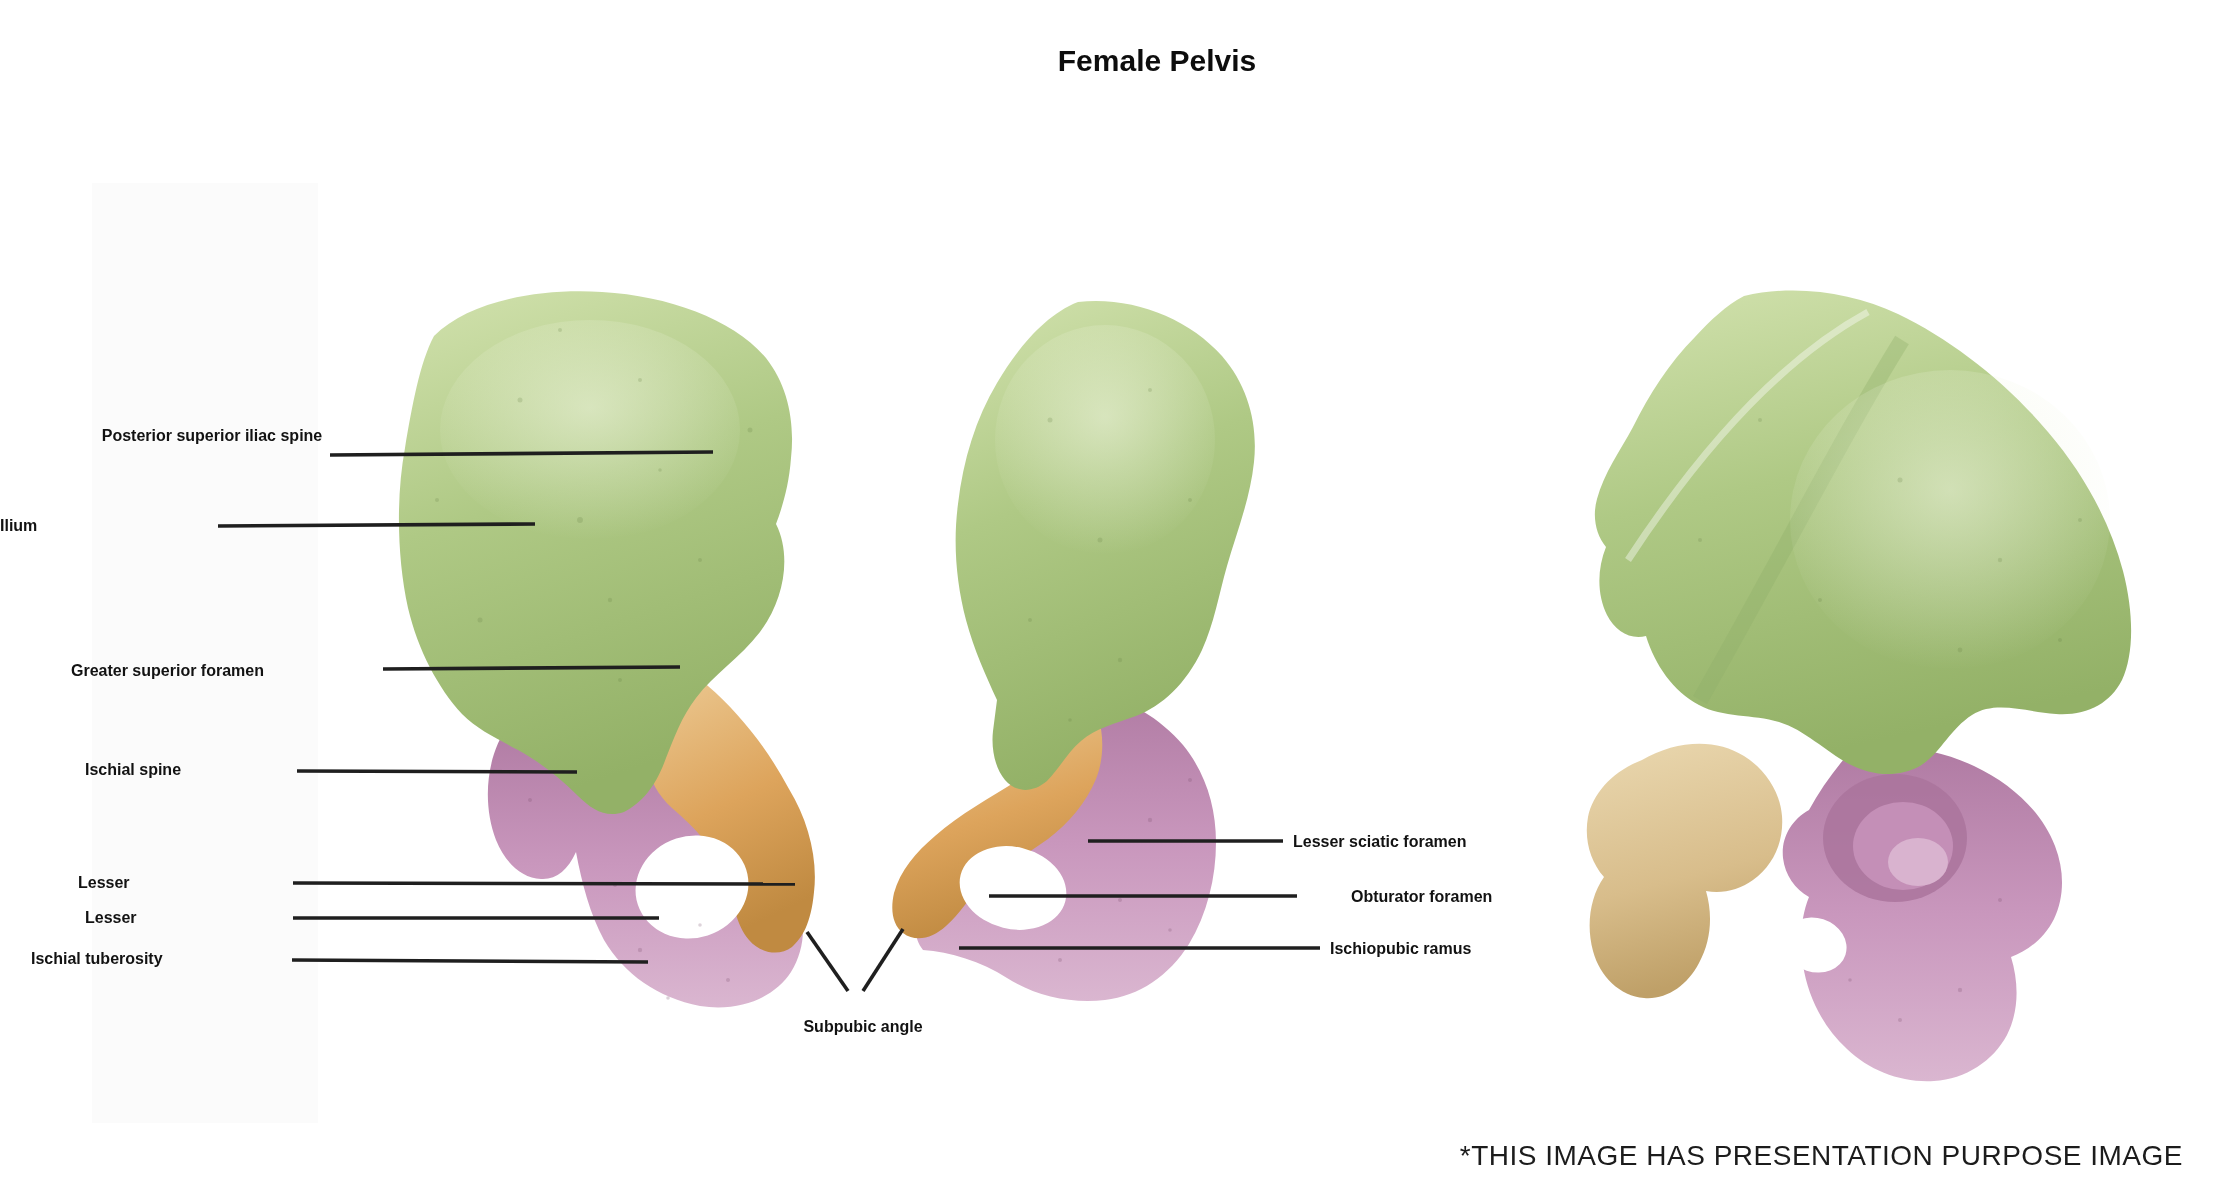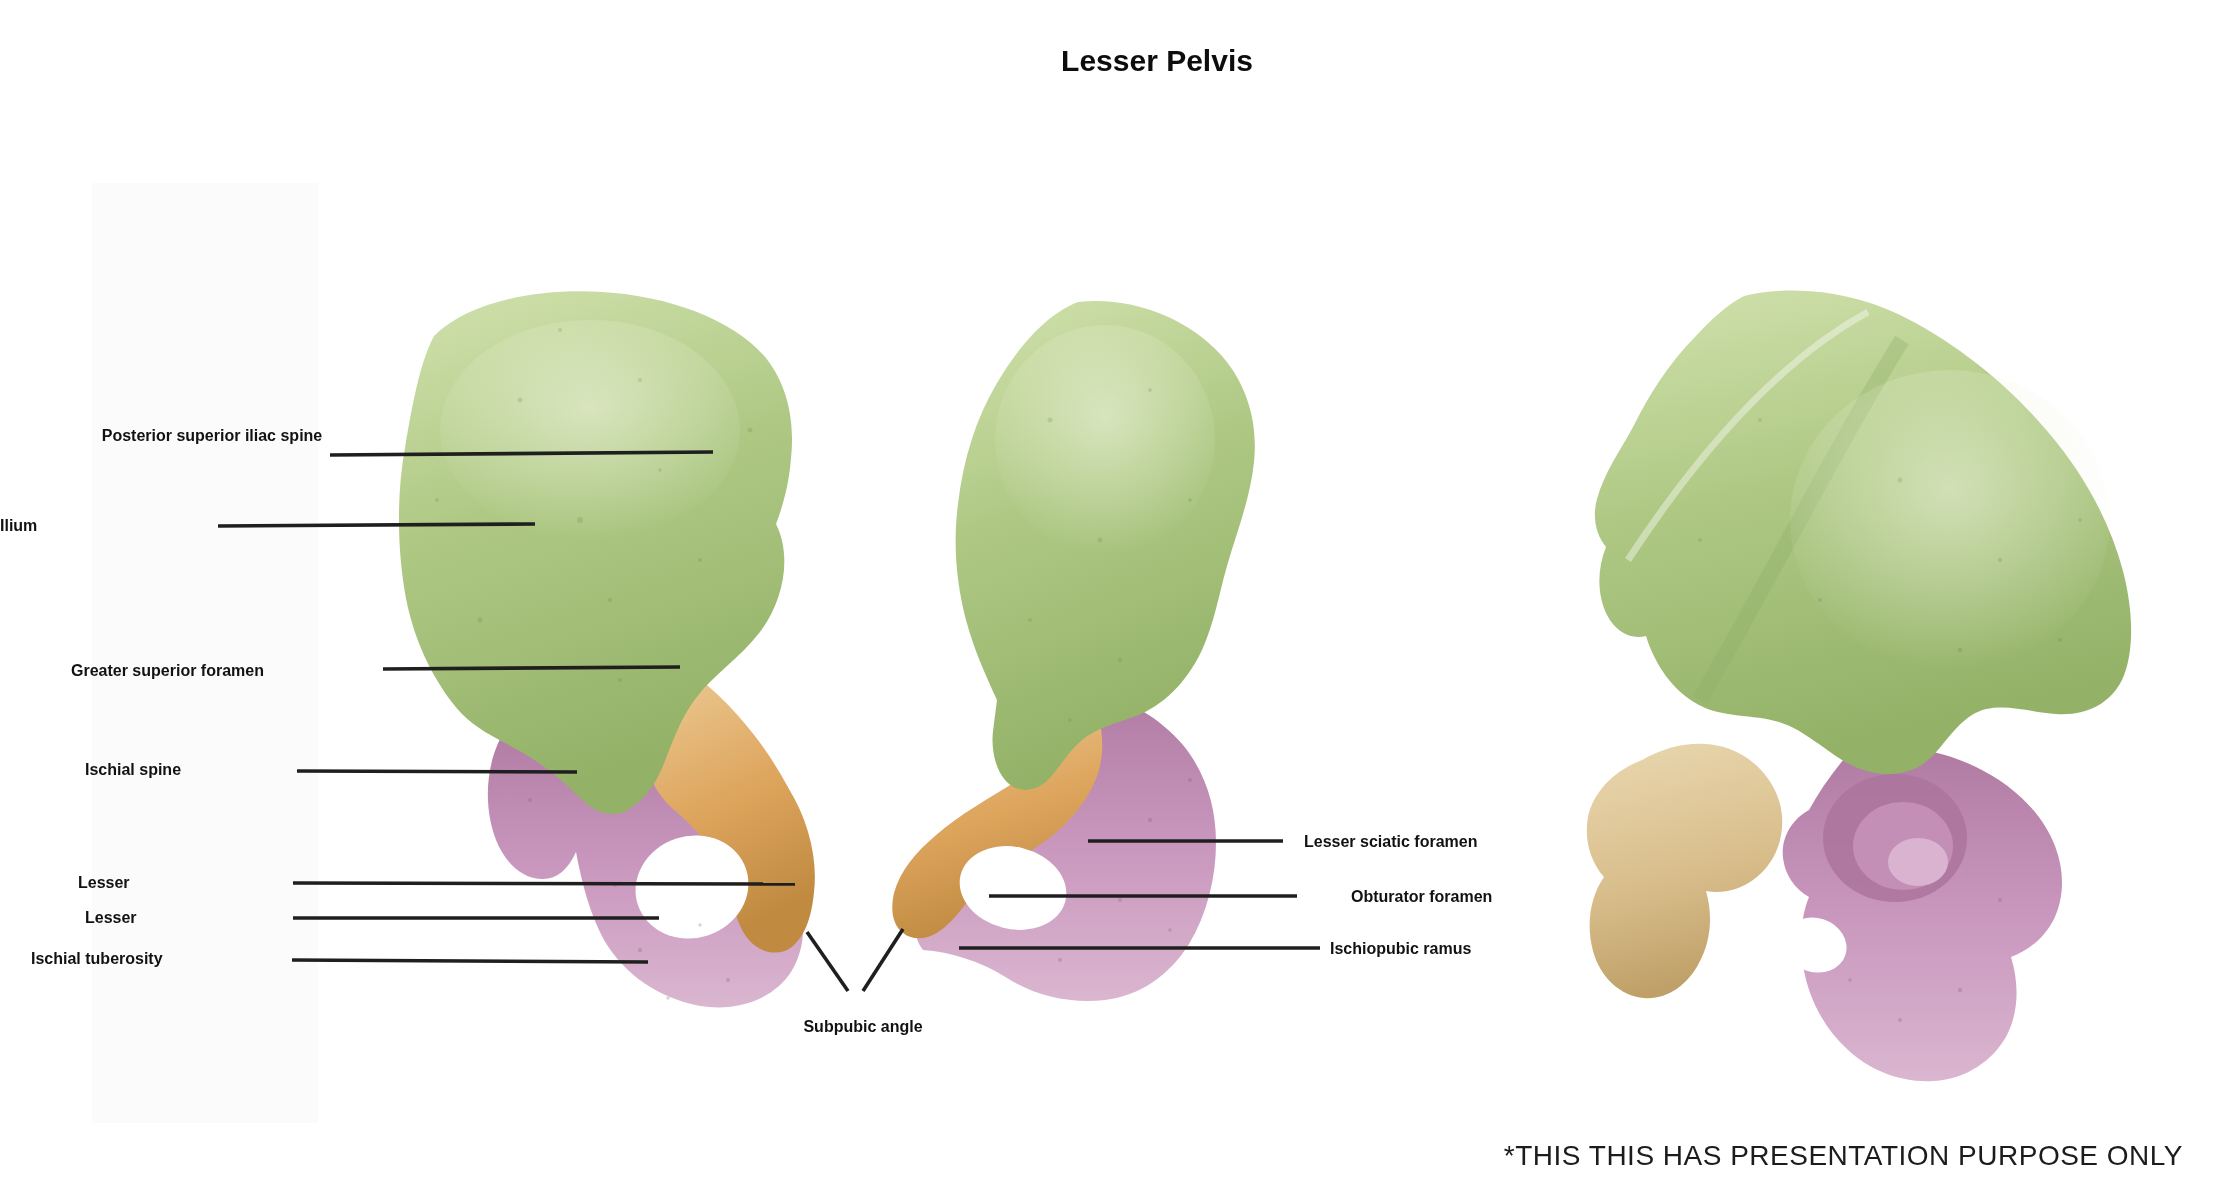--- a/index.html
+++ b/index.html
@@ -185,29 +185,29 @@
     <line x1="293" y1="918" x2="659" y2="918"></line>
     <line x1="292" y1="960" x2="648" y2="962"></line>
     <line x1="1088" y1="841" x2="1283" y2="841"></line>
     <line x1="989" y1="896" x2="1297" y2="896"></line>
     <line x1="959" y1="948" x2="1320" y2="948"></line>
     <line x1="807" y1="932" x2="848" y2="991"></line>
     <line x1="903" y1="929" x2="863" y2="991"></line>
   </g>
 </svg>
 
-<div id="title">Lesser Pelvis</div>
+<div id="title">Female Pelvis</div>
 
 <div class="lbl c" style="left:87px;top:421px;width:250px;">Posterior superior iliac spine</div>
 <div class="lbl r" style="left:0px;top:511px;width:198px;">Ilium</div>
 <div class="lbl r" style="left:71px;top:656px;width:300px;">Greater superior foramen</div>
 <div class="lbl r" style="left:85px;top:755px;width:200px;">Ischial spine</div>
 <div class="lbl r" style="left:78px;top:868px;width:200px;">Lesser</div>
 <div class="lbl r" style="left:85px;top:903px;width:200px;">Lesser</div>
 <div class="lbl r" style="left:31px;top:944px;width:250px;">Ischial tuberosity</div>
 
-<div class="lbl" style="left:1293px;top:827px;width:320px;margin-left:11px;">Lesser sciatic foramen</div>
+<div class="lbl" style="left:1293px;top:827px;width:320px;">Lesser sciatic foramen</div>
 <div class="lbl" style="left:1307px;top:882px;width:300px;margin-left:44px;">Obturator foramen</div>
 <div class="lbl" style="left:1330px;top:934px;width:300px;">Ischiopubic ramus</div>
 
 <div class="lbl c" style="left:733px;top:1012px;width:260px;">Subpubic angle</div>
 
-<div id="disclaimer">*THIS THIS HAS PRESENTATION PURPOSE ONLY</div>
+<div id="disclaimer">*THIS IMAGE HAS PRESENTATION PURPOSE IMAGE</div>
 
 </body></html>

